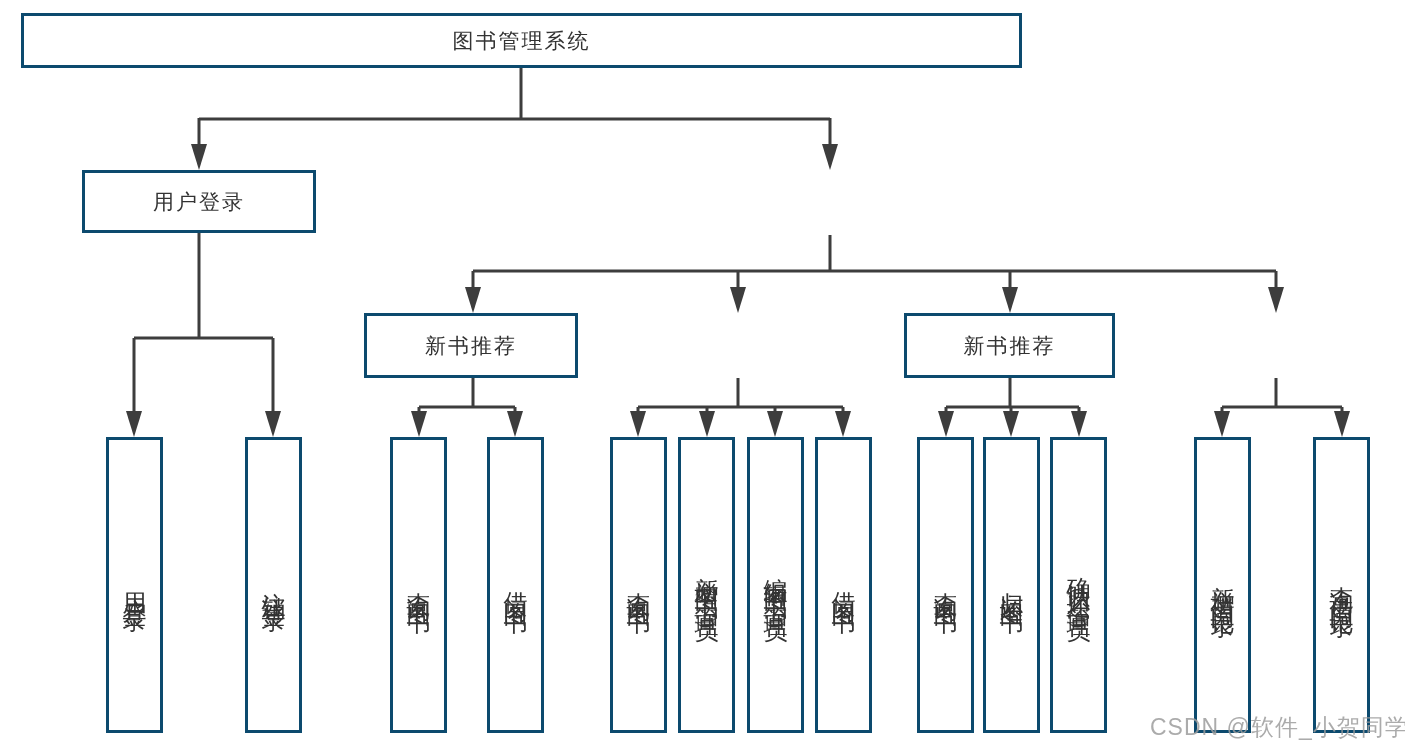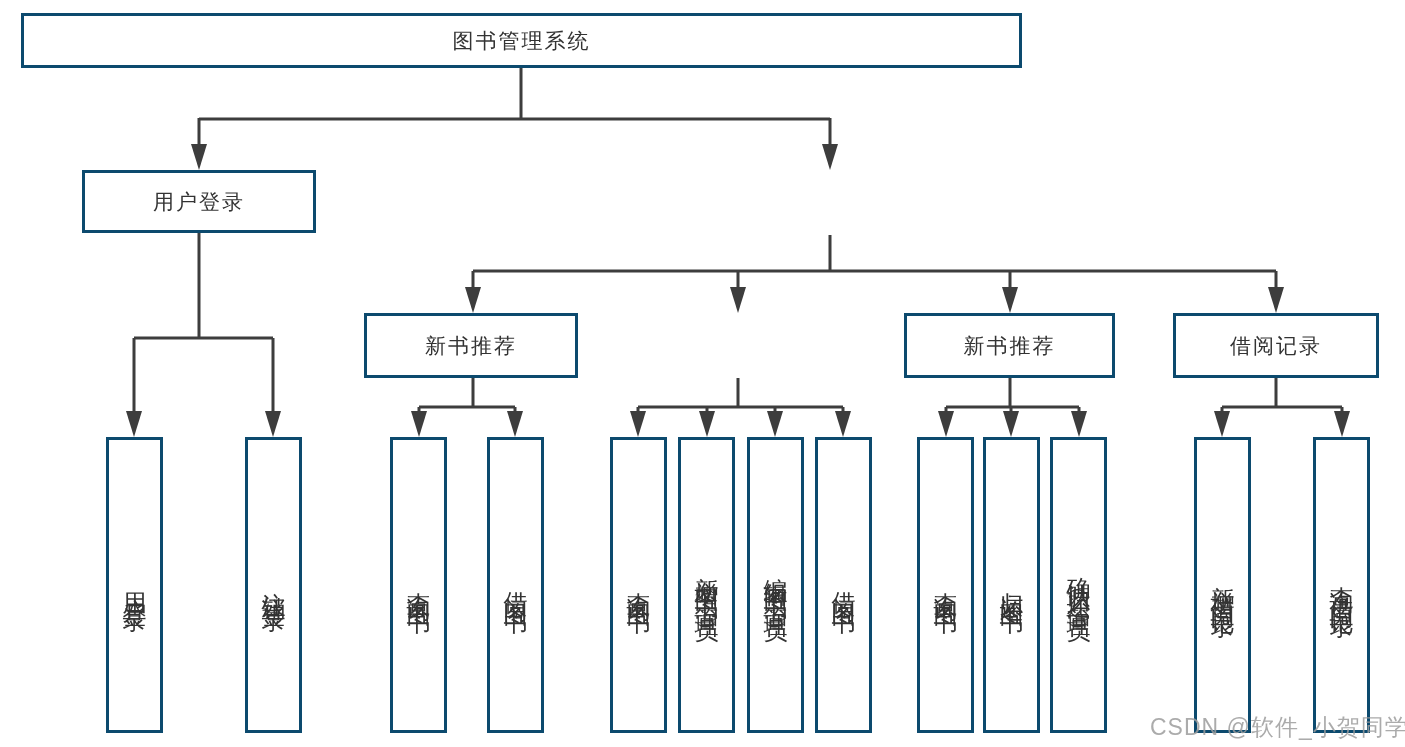--- a/index.html
+++ b/index.html
@@ -93,23 +93,20 @@
   <div class="box hbox n-l2a">
     <span>用户登录</span>
   </div>
 
   <div class="box hbox n-l3a">
     <span>新书推荐</span>
   </div>
   <div class="box hbox n-l3c">
     <span>新书推荐</span>
   </div>
-  <div class="box hbox n-l3d">
-    <span>借阅记录</span>
-  </div>
 
   <div class="box vbox leaf lf0">
     <span>用户登录</span>
   </div>
   <div class="box vbox leaf lf1">
     <span>注销登录</span>
   </div>
   <div class="box vbox leaf lf2">
     <span>查询图书</span>
   </div>

